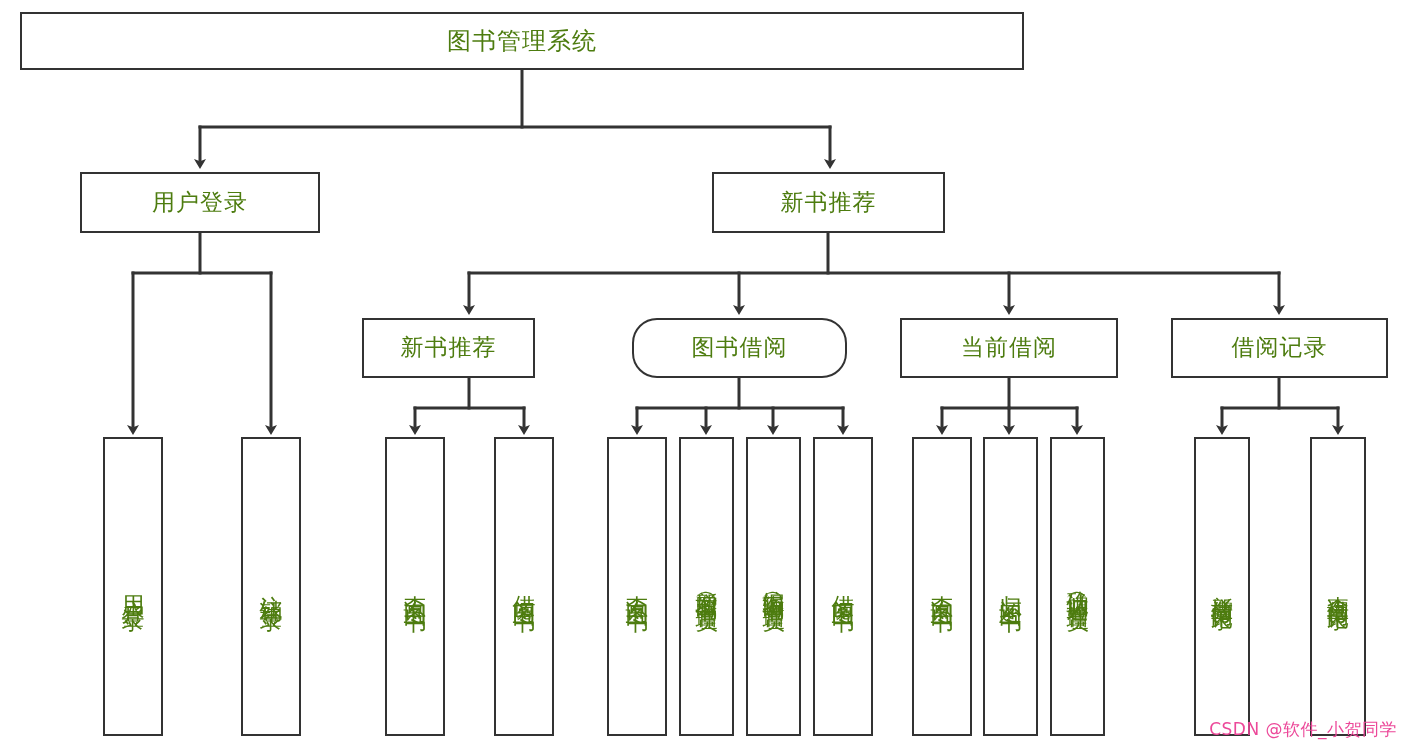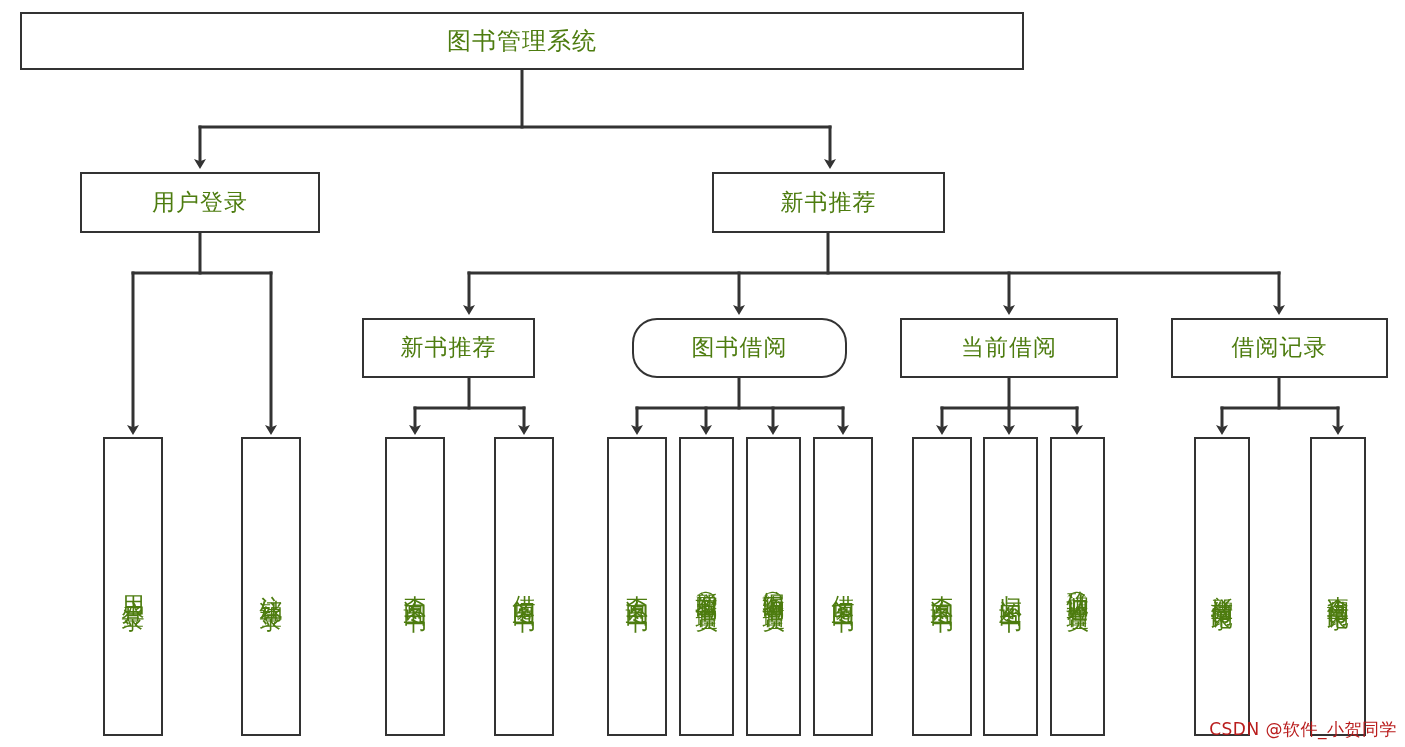--- a/index.html
+++ b/index.html
@@ -40,21 +40,21 @@
 
   svg.connectors{
     position:absolute;left:0;top:0;width:1405px;height:747px;
     z-index:1;pointer-events:none;
   }
 
   .watermark{
     position:absolute;
     right:8px;bottom:6px;
     font-size:17px;
-    color:#b91c1c;
+    color:#ec4899;
     letter-spacing:0.5px;
     z-index:5;
     white-space:nowrap;
   }
 </style>
 </head>
 <body>
 
 <div id="diagram">
 

